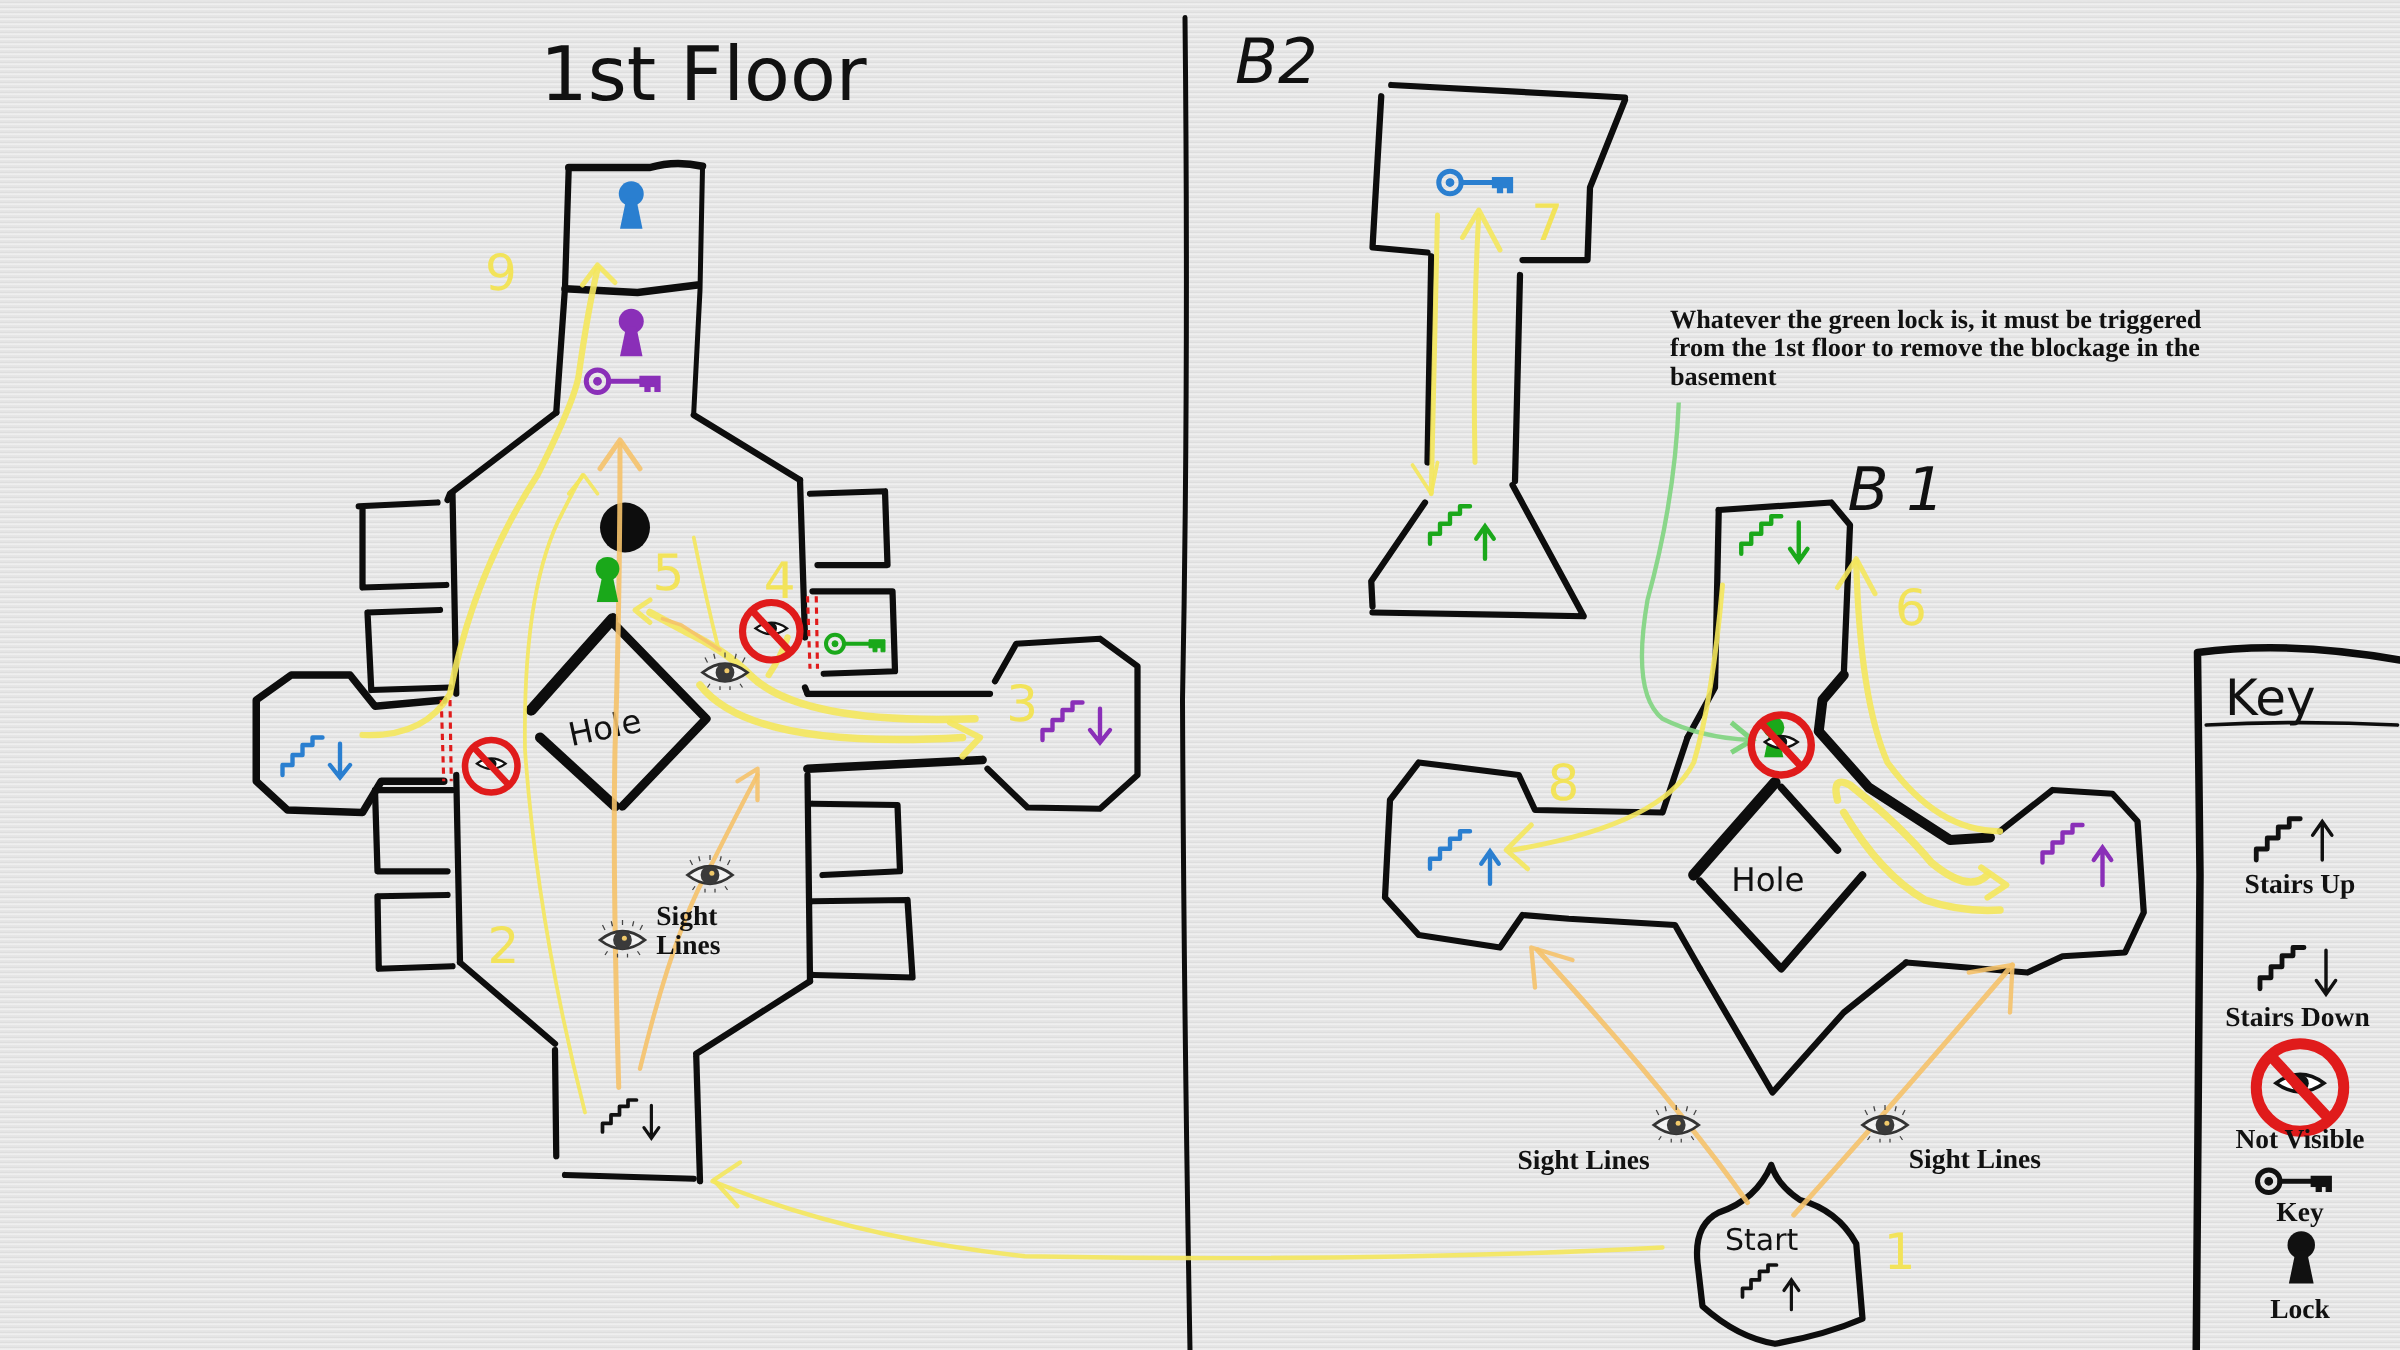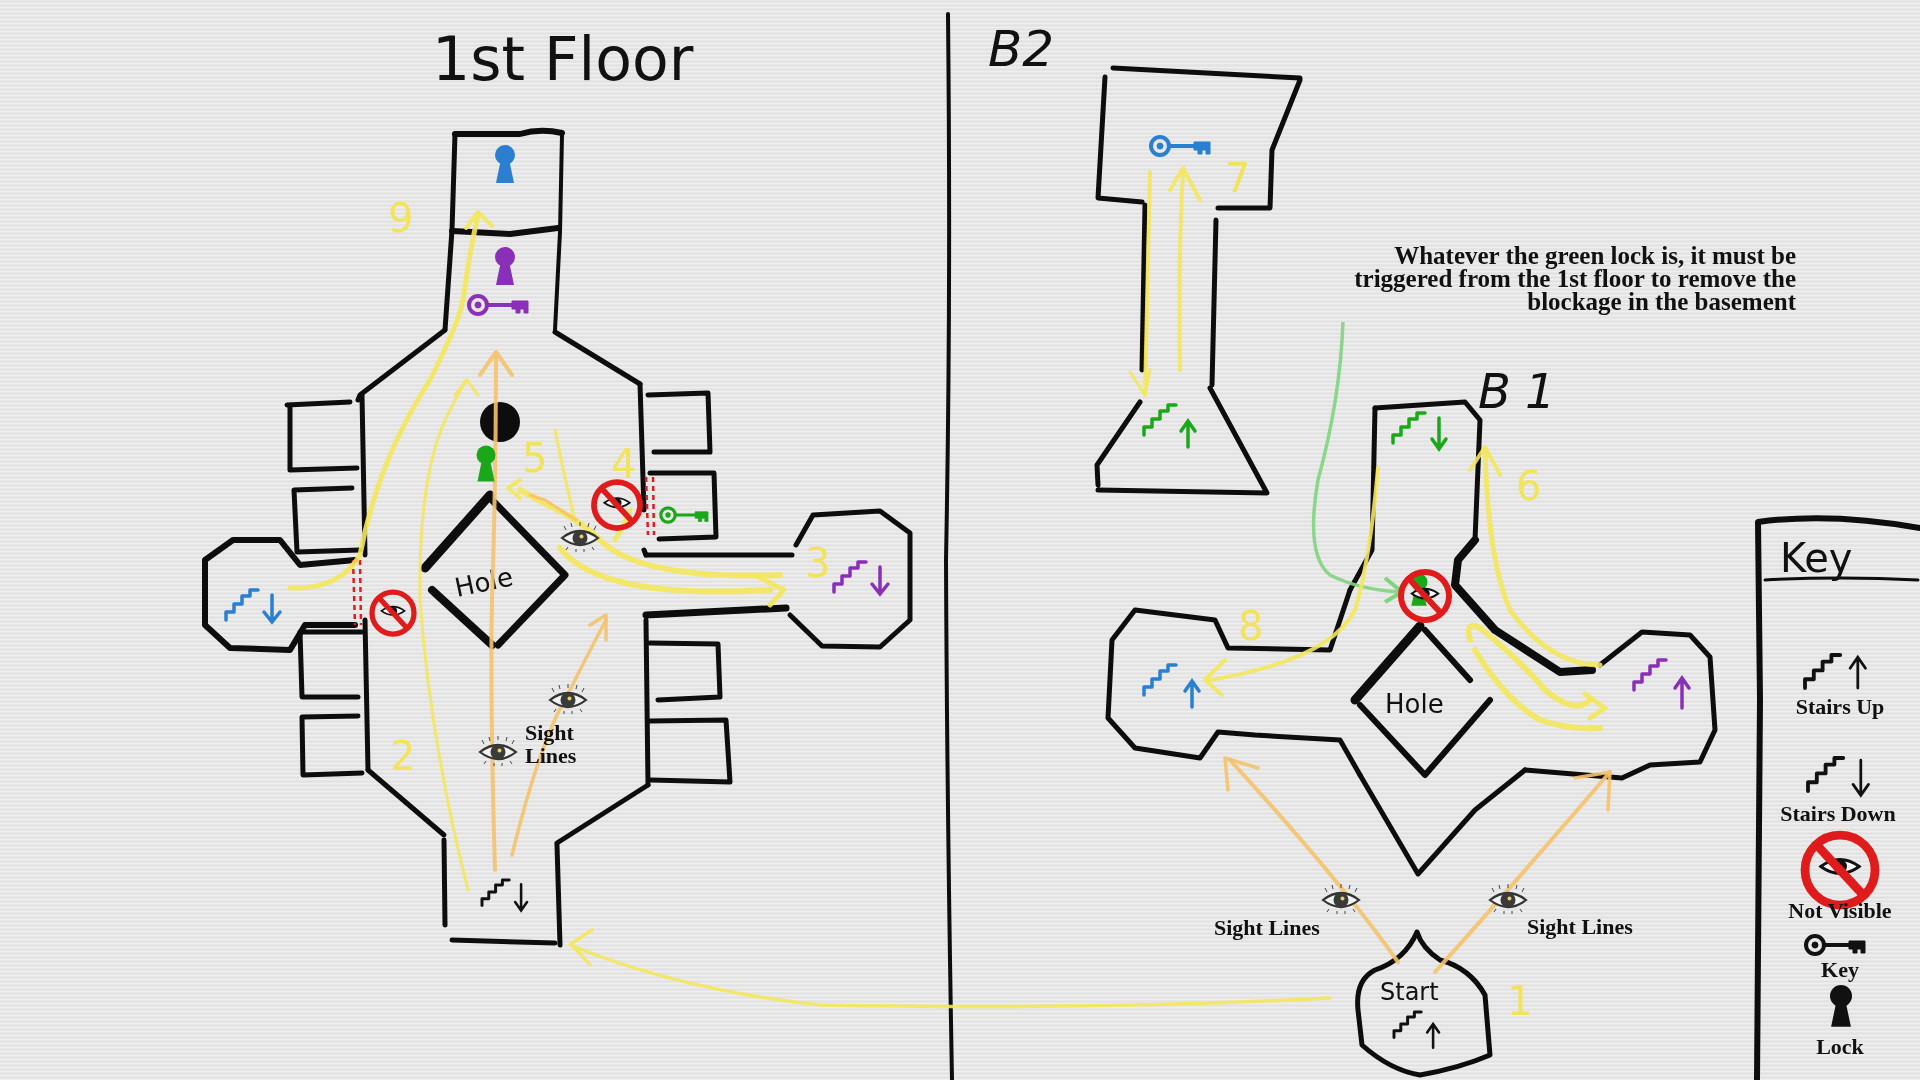--- a/index.html
+++ b/index.html
@@ -14,21 +14,21 @@
   #canvas { position: absolute; left: 0; top: 0; width: 1920px; height: 1080px; }
   .wall { fill: none; stroke: #0d0d0d; stroke-linecap: round; stroke-linejoin: round; }
   .path-y { fill: none; stroke: #f4e75c; stroke-linecap: round; stroke-linejoin: round; opacity: 0.9; }
   .path-o { fill: none; stroke: #f5c26a; stroke-linecap: round; stroke-linejoin: round; opacity: 0.9; }
   .hand { font-family: "DejaVu Sans", sans-serif; }
   .serif-bold { font-family: "Liberation Serif", "DejaVu Serif", serif; font-weight: bold; }
   .step-num { font-family: "DejaVu Sans", sans-serif; fill: #f2e35a; font-size: 40px; }
   .annot {
     position: absolute; left: 1336px; top: 244px; width: 460px;
     font-family: "Liberation Serif", "DejaVu Serif", serif; font-weight: bold;
-    font-size: 25px; line-height: 23px; color: #111; text-align: right;
+    font-size: 21px; line-height: 23px; color: #111;
   }
 </style>
 </head>
 <body>
 
 <svg id="canvas" viewBox="0 0 1920 1080" xmlns="http://www.w3.org/2000/svg">
   <defs>
 
     <g id="stairs">
       <path d="M0 30 L0 22 L8 22 L8 14 L16 14 L16 6 L24 6 L24 0 L32 0" fill="none" stroke-width="3.5" stroke-linecap="round" stroke-linejoin="round"></path>

